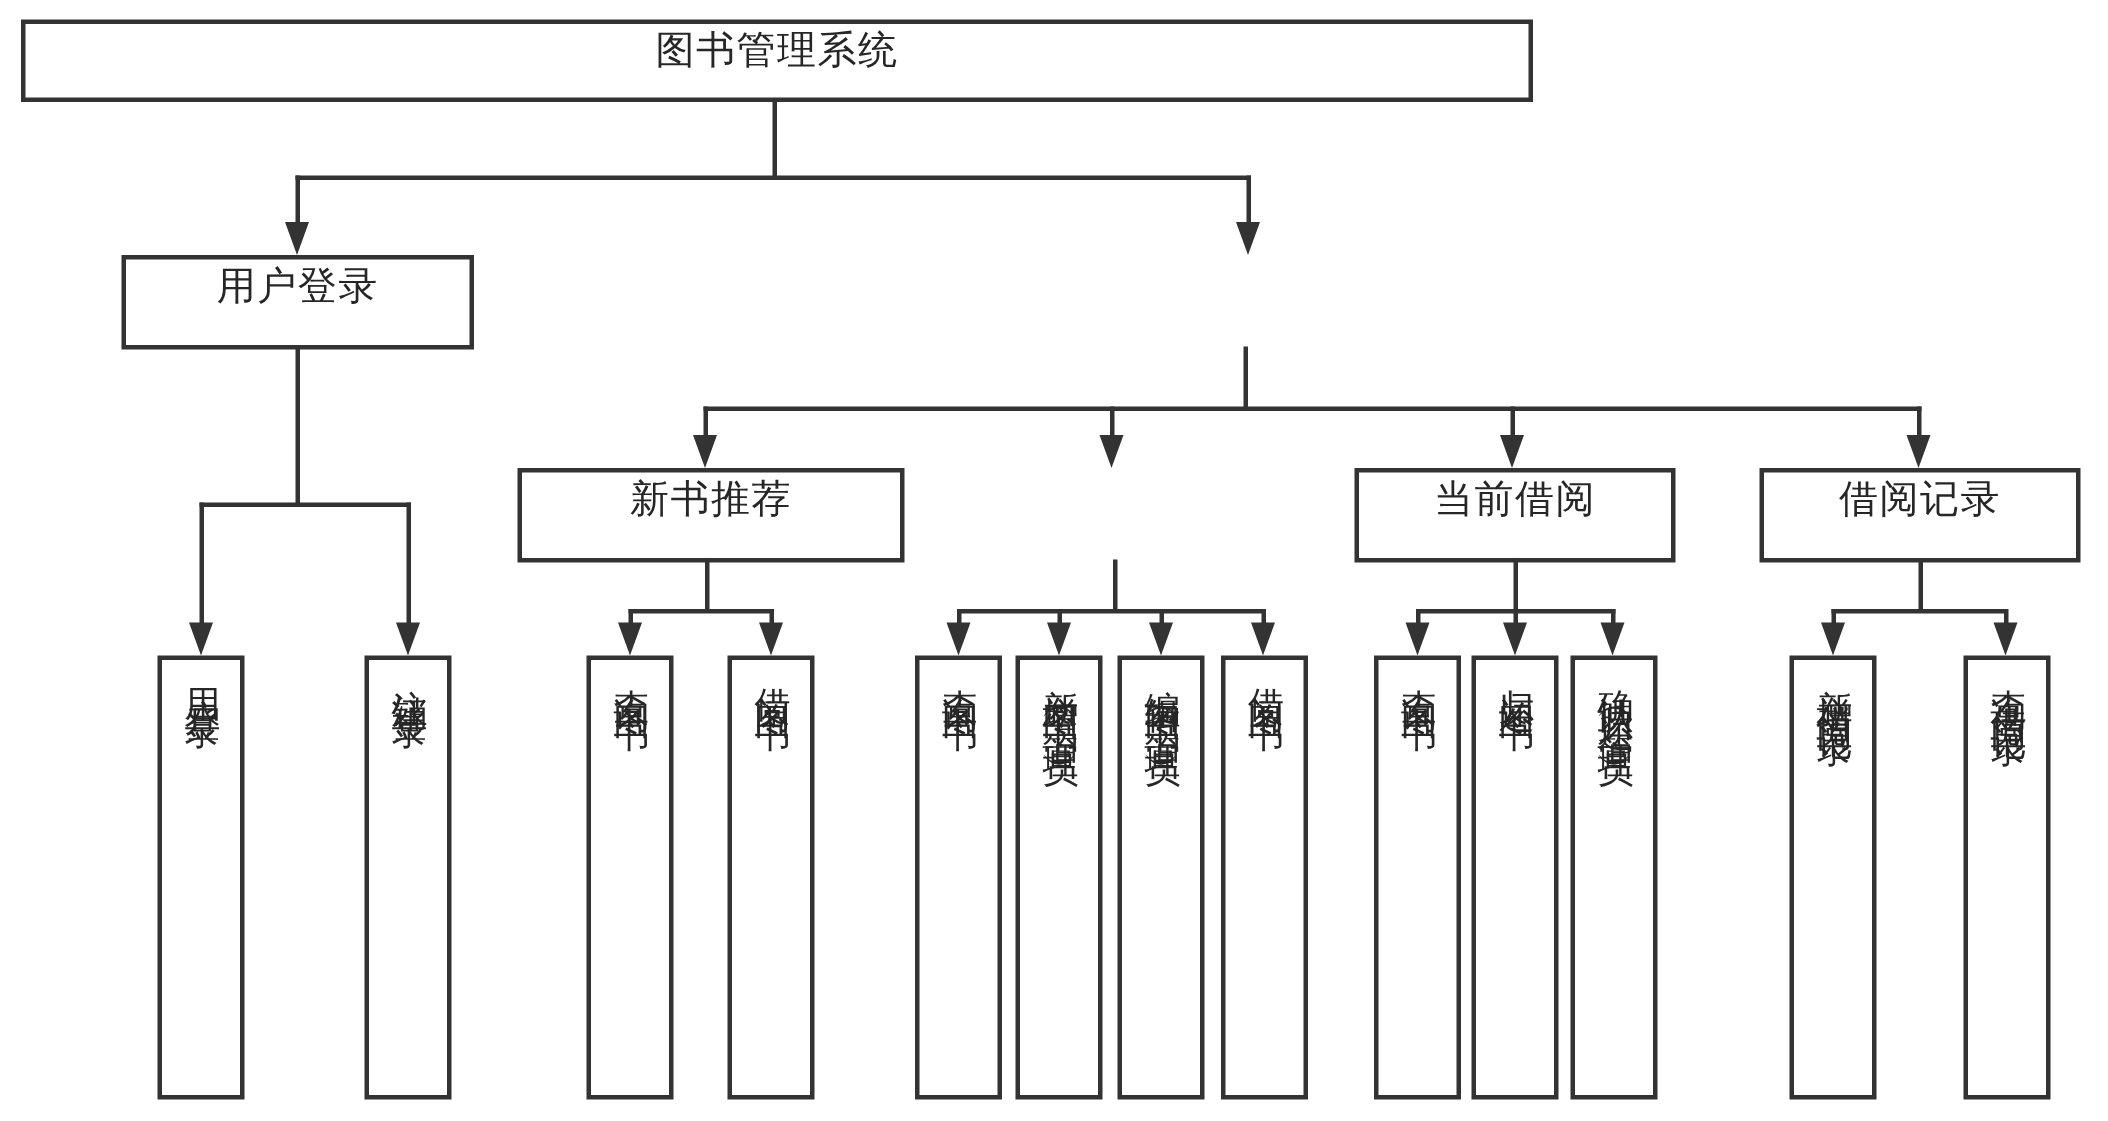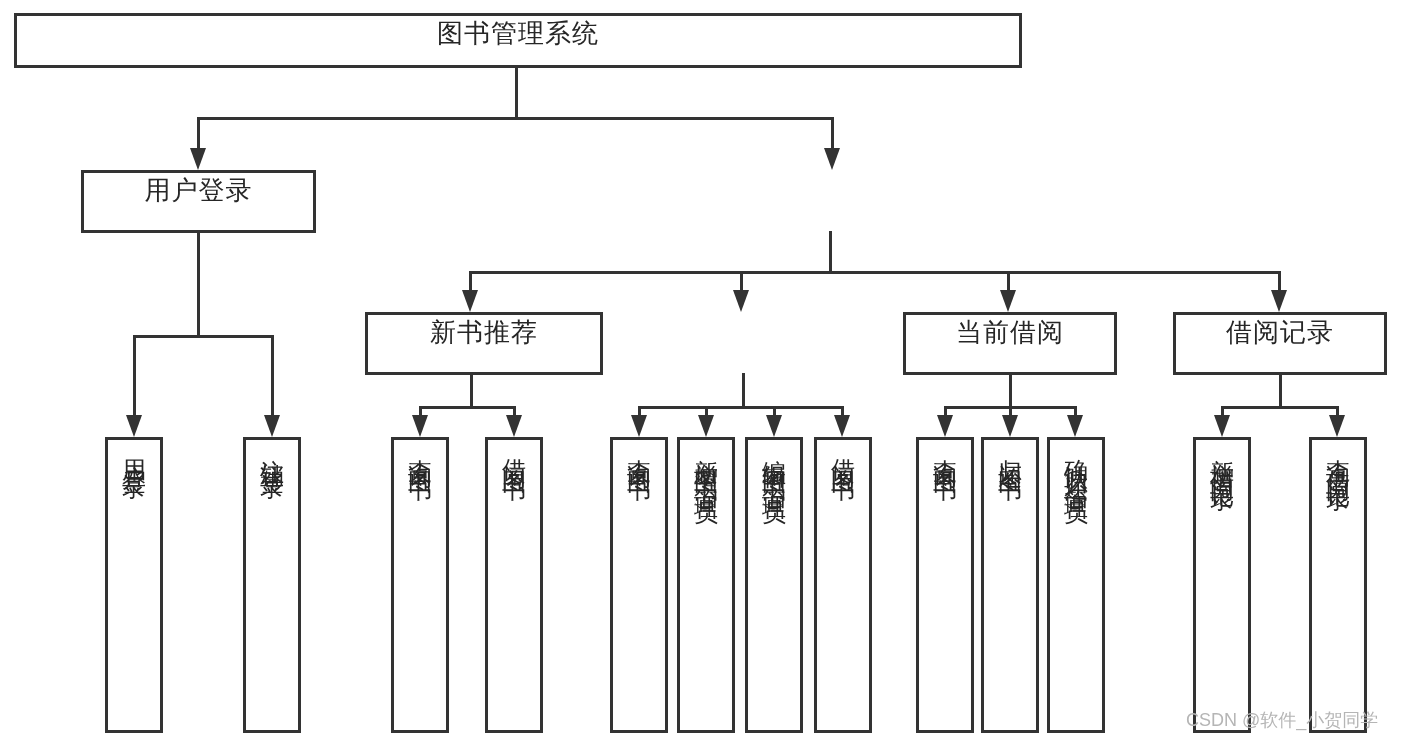--- a/index.html
+++ b/index.html
@@ -88,21 +88,21 @@
   <div class="hline" style="left:469px;top:271px;width:812px"></div>
   <div class="vline" style="left:469px;top:271px;height:22px"></div>
   <div class="arrow" style="left:462px;top:290px"></div>
   <div class="vline" style="left:740px;top:271px;height:22px"></div>
   <div class="arrow" style="left:733px;top:290px"></div>
   <div class="vline" style="left:1007px;top:271px;height:22px"></div>
   <div class="arrow" style="left:1000px;top:290px"></div>
   <div class="vline" style="left:1278px;top:271px;height:22px"></div>
   <div class="arrow" style="left:1271px;top:290px"></div>
 
-  <div class="box h" style="left:365px;top:312px;width:238px;height:63px">
+  <div class="box h" style="left:345px;top:312px;width:258px;height:63px">
     <span>新书推荐</span>
   </div>
   <div class="box h" style="left:903px;top:312px;width:214px;height:63px">
     <span>当前借阅</span>
   </div>
   <div class="box h" style="left:1173px;top:312px;width:214px;height:63px">
     <span>借阅记录</span>
   </div>
 
   <div class="vline" style="left:470px;top:373px;height:35px"></div>
@@ -176,15 +176,14 @@
     <span class="vtext">确认归还（管理员）</span>
   </div>
 
   <div class="box leaf" style="left:1193px;top:437px;width:58px;height:296px">
     <span class="vtext">新增借阅记录</span>
   </div>
   <div class="box leaf" style="left:1309px;top:437px;width:58px;height:296px">
     <span class="vtext">查询借阅记录</span>
   </div>
 
-  <div class="watermark">CSDN @软件_小贺同学</div>
 
 </div>
 
 </body></html>

